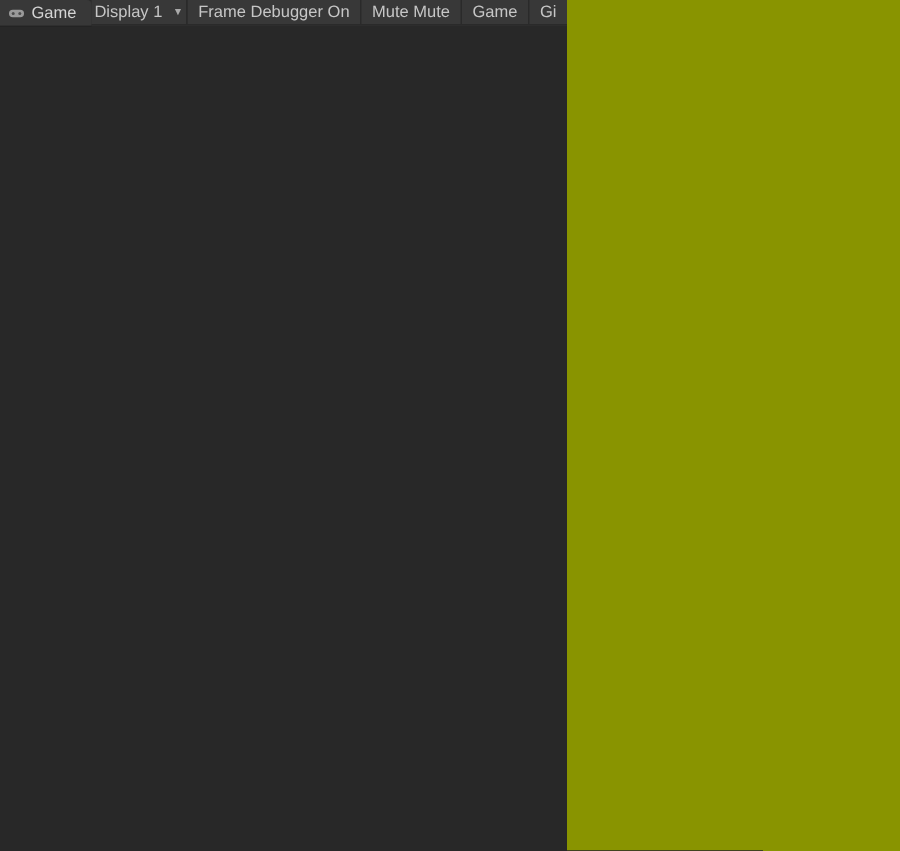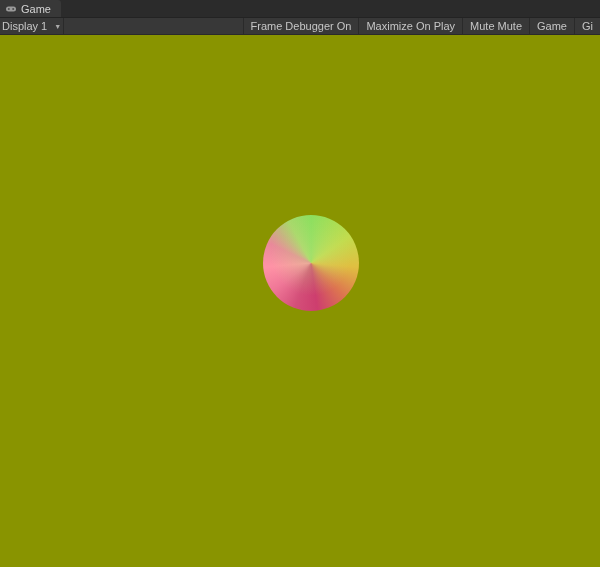--- a/index.html
+++ b/index.html
@@ -2,21 +2,21 @@
 <html style="--background: #899400; --ground: #8ef57a; --beam: #a48f00; --back-wall: #9d8800; --ceiling: #8f0092; --left-wall: #fd8591; --right-wall: #00a0ad; --foot: #8b7500;"><head>
 <meta charset="utf-8">
 <style>
   html,body { margin:0; padding:0; }
   body {
     width:600px; height:567px; overflow:hidden;
     background:#282828;
     font-family:"Liberation Sans", sans-serif;
     -webkit-font-smoothing:antialiased;
   }
-  .window { width:600px; height:567px; display:flex; flex-direction:column; }
+  .window { width:600px; height:567px; display:flex; flex-direction:row; }
 
   
   .tabbar {
     height:18px; background:#2b2b2b;
     display:flex; align-items:flex-end;
     border-bottom:1px solid #232323;
     box-sizing:border-box;
   }
   .tab {
     height:17px; background:#383838;
@@ -112,23 +112,20 @@
   <div class="toolbar">
     <div class="tb-item">
       <span>Display 1</span>
       <span class="caret">▼</span>
     </div>
     <div class="tb-spacer"></div>
     <div class="tb-item tb-btn tb-right">
       <span>Frame Debugger On</span>
     </div>
     <div class="tb-item tb-btn">
-      <span>Maximize On Play</span>
-    </div>
-    <div class="tb-item tb-btn">
       <span>Mute Mute</span>
     </div>
     <div class="tb-item tb-btn">
       <span>Game</span>
     </div>
     <div class="tb-item tb-btn" style="border-right:none;">
       <span>Gi</span>
     </div>
   </div>
 

